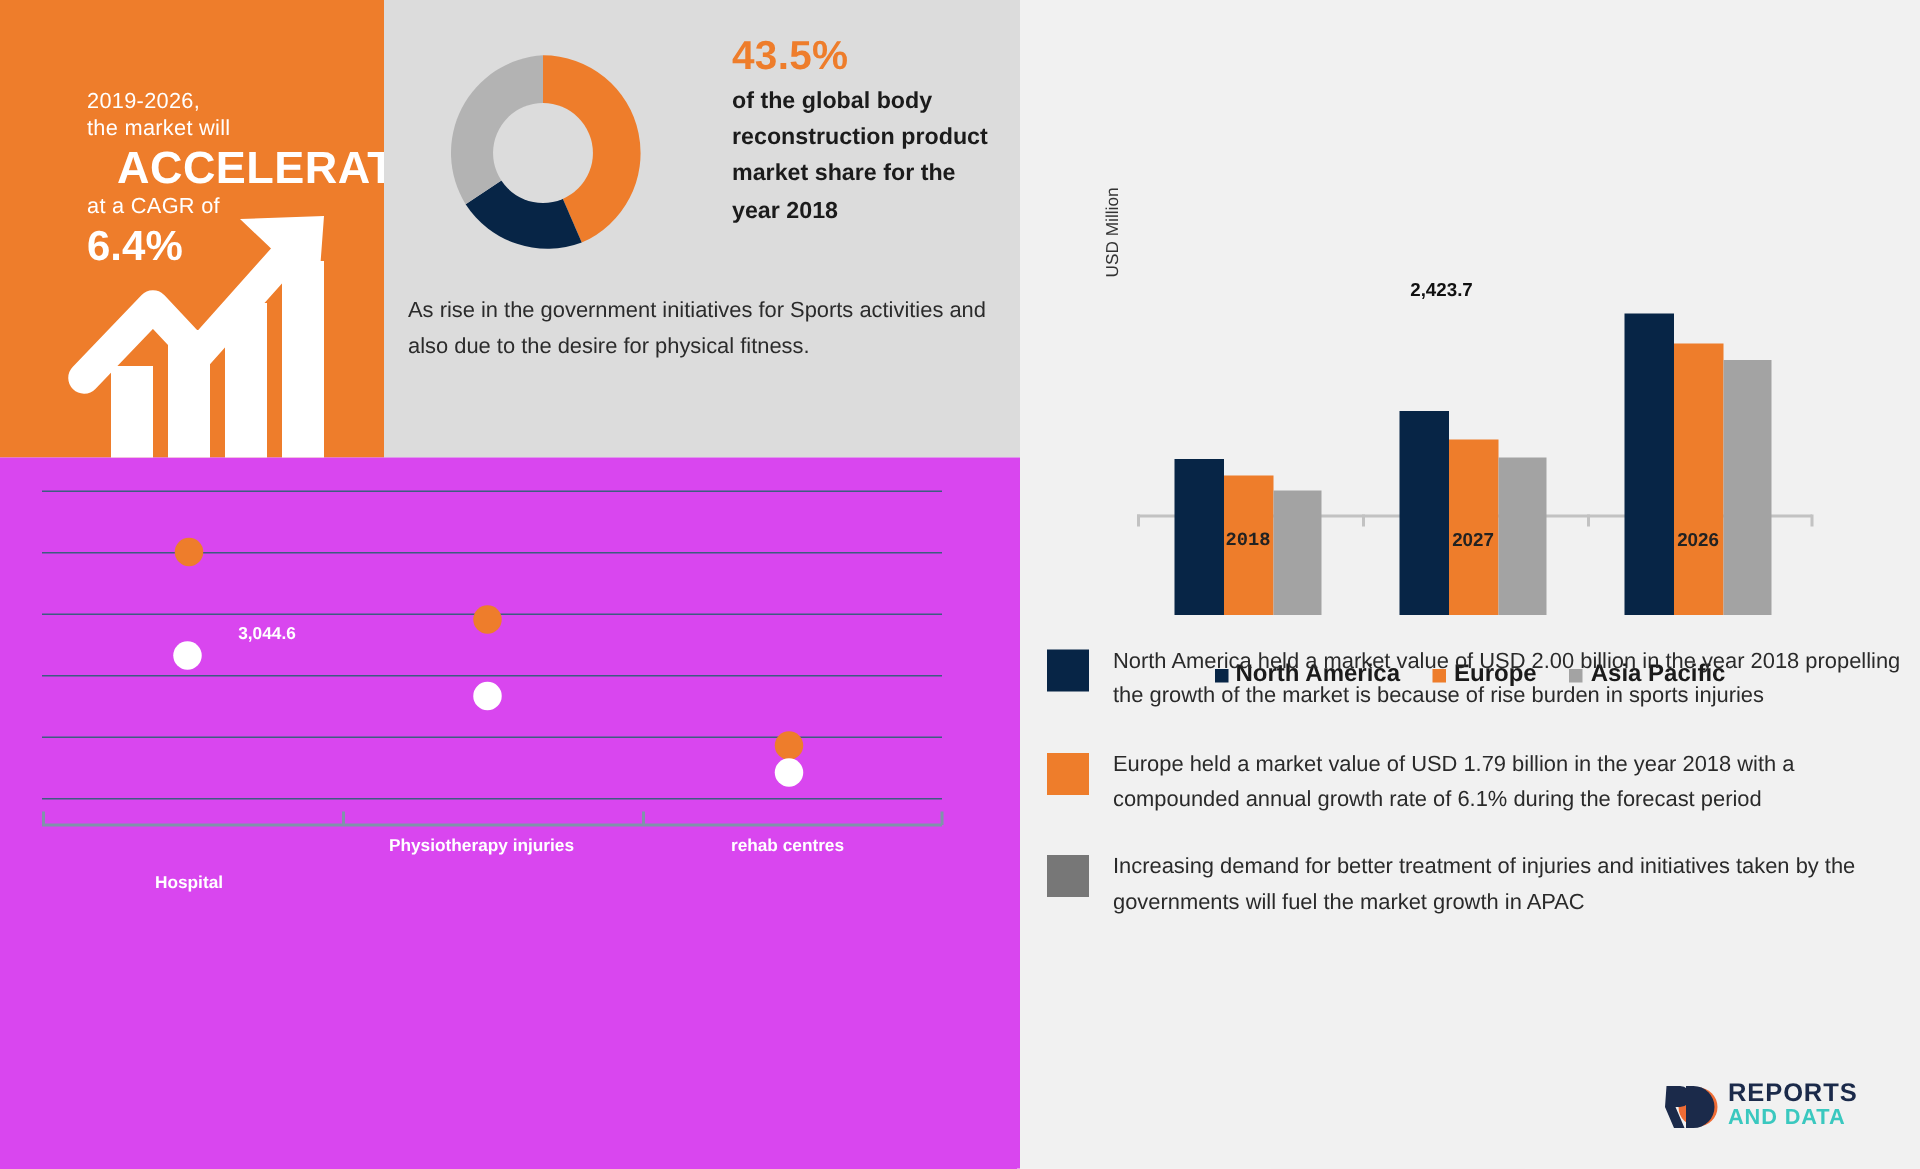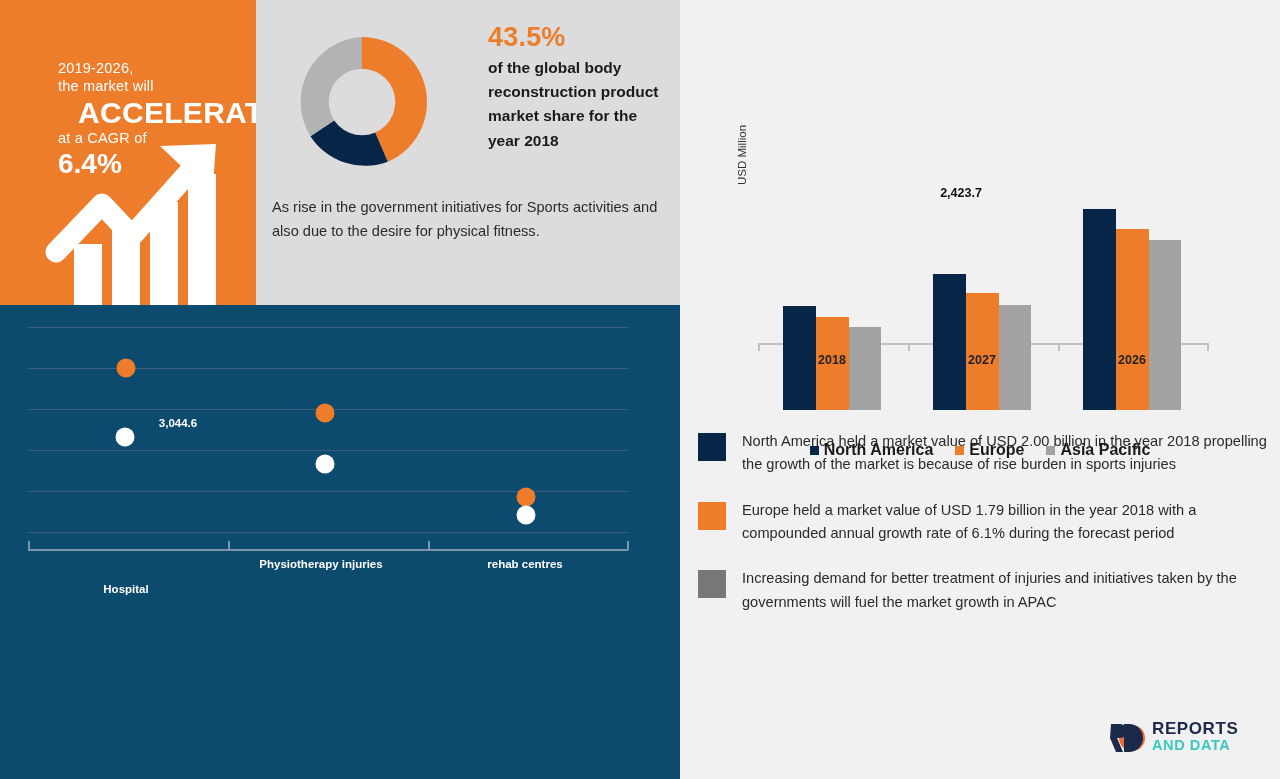--- a/index.html
+++ b/index.html
@@ -60,21 +60,21 @@
   }
   #donut-note {
     position: absolute; left: 16px; top: 196px; width: 396px;
     font-size: 14.6px; color: #2b2b2b; line-height: 1.62;
   }
 
   
   #navy-panel {
     position: absolute; left: 0; top: 305px;
     width: 680px; height: 474px;
-    background: #0c4a6e;
+    background: #d946ef;
   }
   #dot-plot { position: absolute; left: 0; top: 0; width: 680px; height: 300px; }
   .grid-line { position: absolute; left: 28px; width: 600px; height: 1px; background: #3d5d80; }
   .axis-line-h { position: absolute; left: 28px; width: 600px; height: 1.5px; background: #7f93aa; }
   .axis-tick { position: absolute; width: 1.5px; height: 9px; background: #7f93aa; }
   .dot {
     position: absolute; width: 19px; height: 19px; border-radius: 50%;
     transform: translate(-50%, -50%);
   }
   .dot.y2018 { background: #ffffff; }
@@ -223,21 +223,21 @@
     <div class="bar-tick" style="left:78px;"></div>
     <div class="bar-tick" style="left:228px;"></div>
     <div class="bar-tick" style="left:378px;"></div>
     <div class="bar-tick" style="left:527px;"></div>
 
     <div class="bar-group" style="left:103px; width:98px;">
       <div class="bar na" style="left:0px;  width:33px; height:104px;"></div>
       <div class="bar eu" style="left:33px; width:33px; height:93px;"></div>
       <div class="bar ap" style="left:66px; width:32px; height:83px;"></div>
     </div>
-    <div class="bar-group-label" style="left:152px;">2018</div>
+    <div class="bar-group-label" style="left:152px;font-family:Liberation Mono, monospace;">2018</div>
 
     <div class="bar-group" style="left:253px; width:98px;">
       <div class="bar na" style="left:0px;  width:33px; height:136px;"></div>
       <div class="bar eu" style="left:33px; width:33px; height:117px;"></div>
       <div class="bar ap" style="left:66px; width:32px; height:105px;"></div>
     </div>
     <div class="bar-data-label" style="left:281px; top:131px;">2,423.7</div>
     <div class="bar-group-label" style="left:302px;">2027</div>
 
     <div class="bar-group" style="left:403px; width:98px;">

